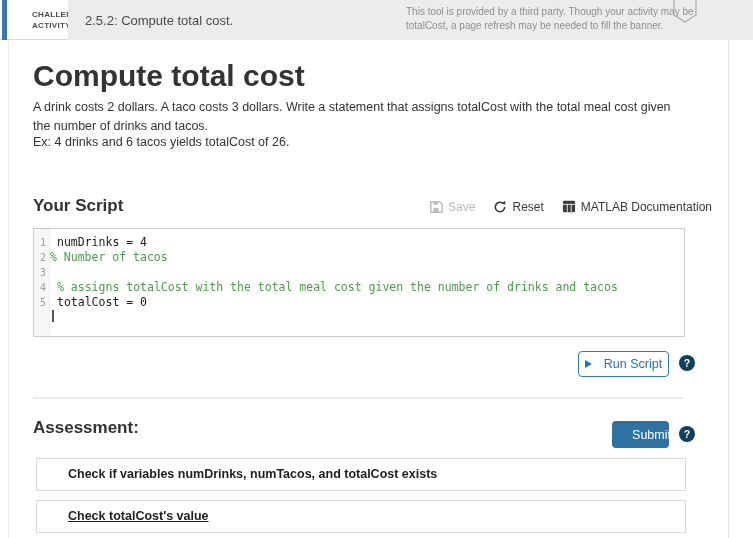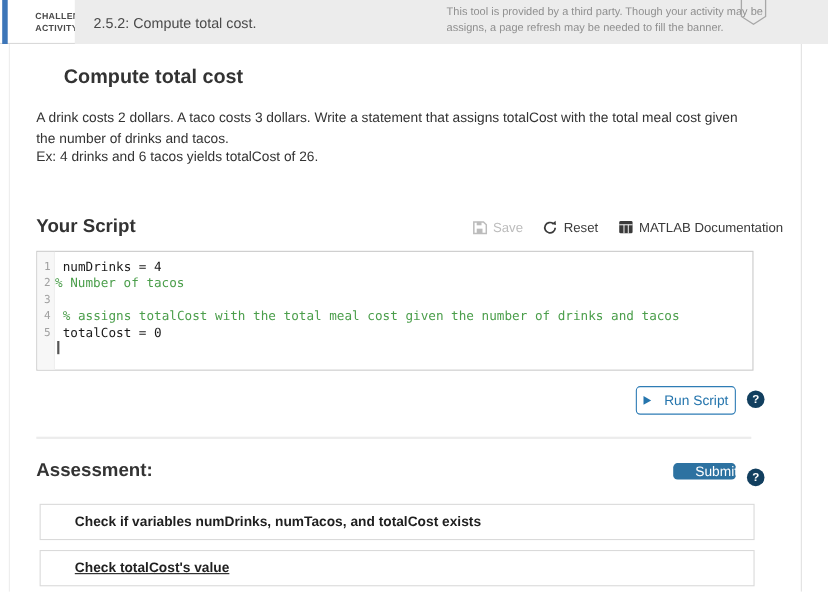--- a/index.html
+++ b/index.html
@@ -14,21 +14,21 @@
   .banner { position:absolute; left:0; top:0; width:729px; height:40px; background:#fff; border-bottom:1px solid #d9d9d9; }
   .banner-accent { position:absolute; left:2px; top:0; width:5px; height:40px; background:#3d76b8; }
   .banner-badge { position:absolute; left:14px; top:9px; font-size:8px; font-weight:bold; color:#4a4a4a; line-height:11px; letter-spacing:0.3px;margin-left:18px; }
   .banner-divider { position:absolute; left:73px; top:4px; width:1px; height:32px; background:#c9c9c9; }
   .banner-gray { position:absolute; left:68px; top:0; width:720px; height:40px; background:#ececec; }
   .banner-title { position:absolute; left:17px; top:13px; font-size:13px; color:#4a4a4a; }
   .banner-disclaimer { position:absolute; left:338px; top:5px; font-size:10px; color:#8f8f8f; line-height:14px; }
   .bookmark { position:absolute; left:604px; top:-2px; }
 
   
-  .h1 { position:absolute; left:33px; top:59px; font-size:18px; font-weight:bold; color:#333;margin-left:25px; }
+  .h1 { position:absolute; left:33px; top:59px; font-size:30px; font-weight:bold; color:#333; }
   .p1 { position:absolute; left:33px; top:98px; width:648px; font-size:12.5px; color:#333; line-height:19px; }
   .p2 { position:absolute; left:33px; top:135px; font-size:12.5px; color:#333; }
 
   
   .h2 { position:absolute; left:33px; top:196px; font-size:17px; font-weight:bold; color:#333; }
   .toolbar { position:absolute; right:41px; top:200px; display:flex; align-items:center; gap:18px; font-size:12px; }
   .tb-item { display:flex; align-items:flex-start; gap:5px; cursor:pointer; }
   .tb-save { color:#bcbcbc; cursor:default; }
   .tb-dark { color:#3a3a3a; }
 
@@ -45,21 +45,21 @@
   
   .run-btn { position:absolute; left:578px; top:351px; width:91px; height:26px; background:#fff; border:1px solid #2e7cb5; border-radius:4px; color:#2575ad; font-size:12.5px; display:flex; align-items:center; justify-content:center; gap:12px; cursor:pointer; }
   .play-tri { width:0; height:0; border-left:7px solid #2575ad; border-top:4.5px solid transparent; border-bottom:4.5px solid transparent; }
   .help-icon { position:absolute; width:16px; height:16px; border-radius:50%; background:#123f5f; color:#fff; font-size:10.5px; font-weight:bold; text-align:center; line-height:16px; cursor:pointer; }
   .help1 { left:679px; top:355px; }
   .help2 { left:679px; top:426px; }
 
   
   .section-divider { position:absolute; left:33px; top:397px; width:650px; height:2px; background:#ececec; }
   .h3 { position:absolute; left:33px; top:418px; font-size:17px; font-weight:bold; color:#333; }
-  .submit-btn { position:absolute; left:612px; top:421px; width:57px; height:15px; background:#2d72a1; border:none; border-radius:4px; color:#fff; font-size:12.5px; display:flex; align-items:center; justify-content:center; cursor:pointer;padding-left:22px; }
+  .submit-btn { position:absolute; left:612px; top:421px; width:57px; height:27px; background:#2d72a1; border:none; border-radius:4px; color:#fff; font-size:12.5px; display:flex; align-items:center; justify-content:center; cursor:pointer;padding-left:22px; }
   .check-row { position:absolute; left:36px; width:650px; height:33px; background:#fff; border:1px solid #dadada; font-size:12.5px; font-weight:bold; color:#1f1f1f; line-height:31px; padding-left:31px; }
   .check1 { top:458px; }
   .check2 { top:500px;text-decoration:underline; }
 </style>
 </head>
 <body>
 
 <div id="page">
 
   <div class="right-border"></div>
@@ -69,21 +69,21 @@
     <div class="banner-accent"></div>
     <div class="banner-badge">
       <div>CHALLENGE</div>
       <div>ACTIVITY</div>
     </div>
     <div class="banner-divider"></div>
     <div class="banner-gray">
       <div class="banner-title">2.5.2: Compute total cost.</div>
       <div class="banner-disclaimer">
         <div>This tool is provided by a third party. Though your activity may be</div>
-        <div>assigns, a page refresh may be needed to fill the banner.</div>
+        <div>totalCost, a page refresh may be needed to fill the banner.</div>
       </div>
       <svg class="bookmark" width="26" height="28" viewBox="0 0 26 28">
         <path d="M2 0 V17 L13 24 L24 17 V0" fill="none" stroke="#a8a8a8" stroke-width="1.2"></path>
       </svg>
     </div>
   </div>
 
   <div class="h1">Compute total cost</div>
   <div class="p1">A drink costs 2 dollars. A taco costs 3 dollars. Write a statement that assigns totalCost with the total meal cost given the number of drinks and tacos.</div>
   <div class="p2">Ex: 4 drinks and 6 tacos yields totalCost of 26.</div>

